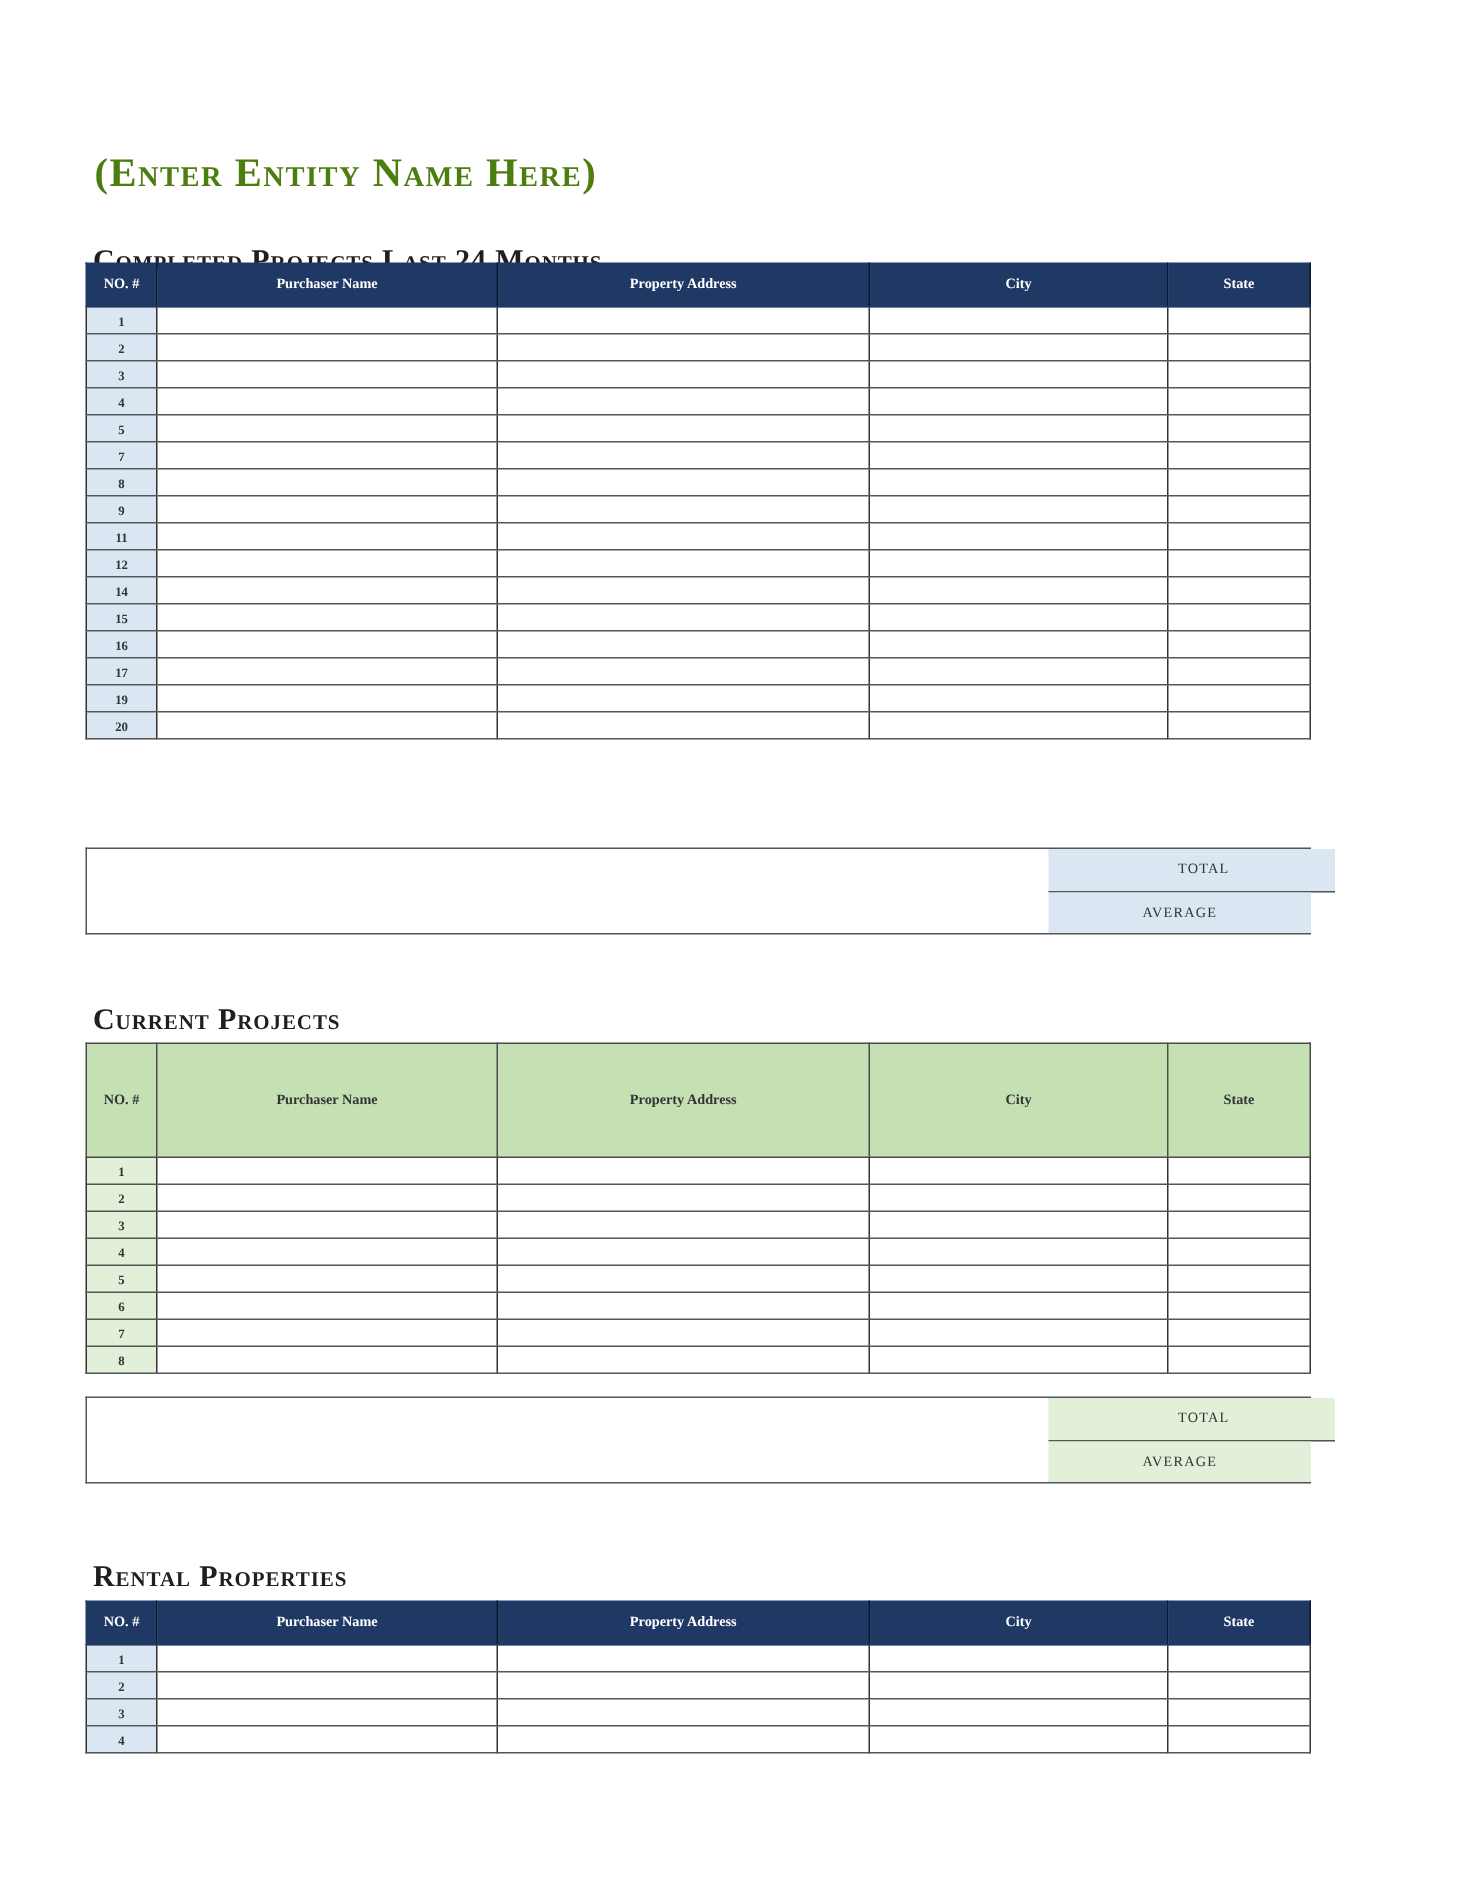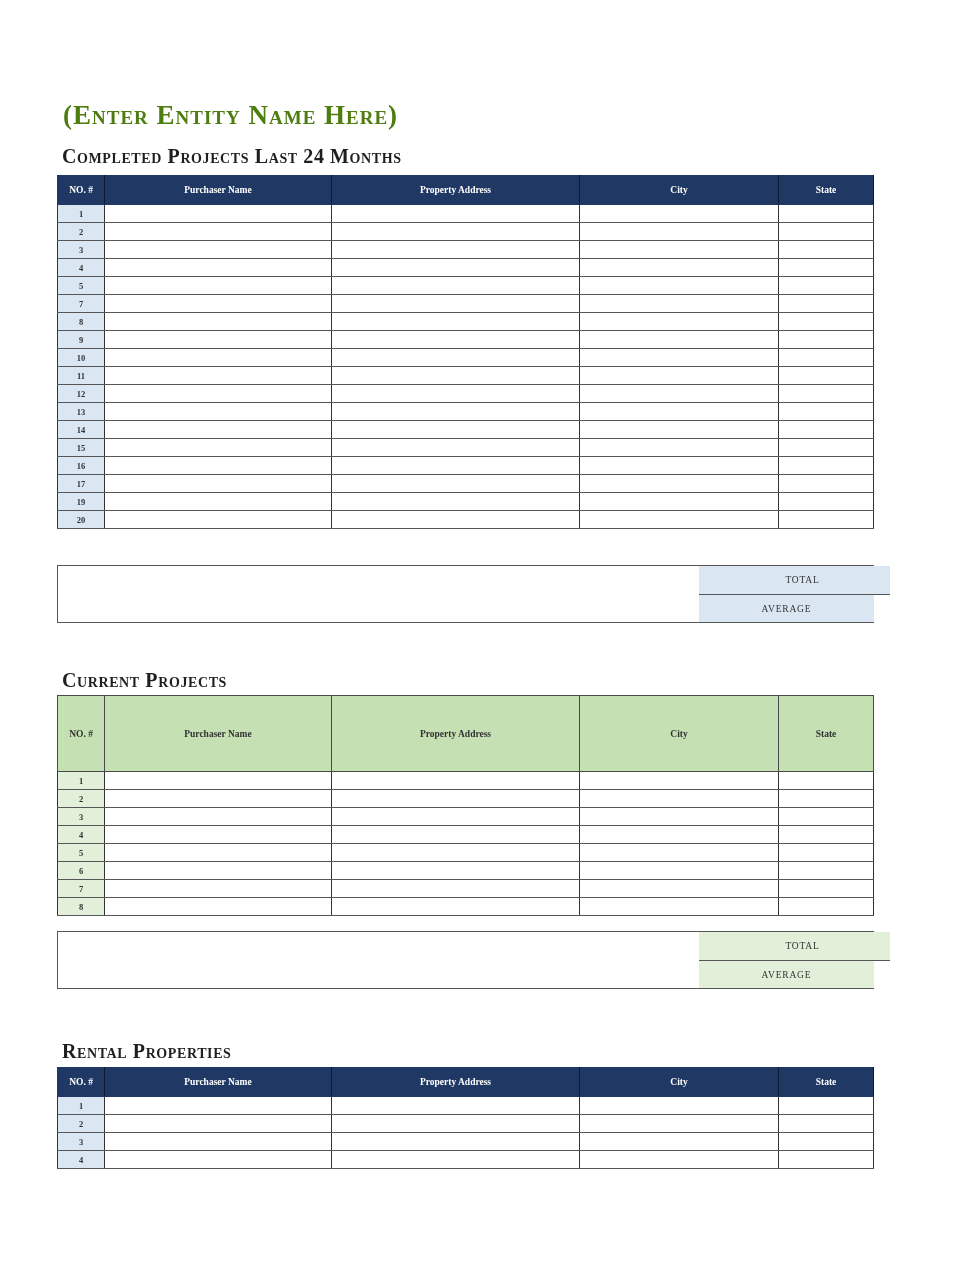--- a/index.html
+++ b/index.html
@@ -20,21 +20,21 @@
   .summary .sum-cell.top { top: 0; border-bottom: 1px solid #555; padding-left: 16px; }
   .summary .sum-cell.bottom { top: 29px; height: 27px; }
   .summary.blue .sum-cell { background: #dae6f2; }
   .summary.green .sum-cell { background: #e2efd9; }
 </style>
 </head>
 <body>
 
 <h1 class="entity-title">(Enter Entity Name Here)</h1>
 
-<h2 class="section-title" style="top:144px;">Completed Projects Last 24 Months</h2>
+<h2 class="section-title" style="top:162px;">Completed Projects Last 24 Months</h2>
 <table class="grid navy blue-num" style="top:175px;">
   <colgroup>
       <col class="c0">
       <col class="c1">
       <col class="c2">
       <col class="c3">
       <col class="c4">
     </colgroup>
   <thead>
     <tr>
@@ -96,42 +96,28 @@
         <td></td>
       </tr>
       <tr>
         <td class="num">9</td>
         <td></td>
         <td></td>
         <td></td>
         <td></td>
       </tr>
       <tr>
-        <td class="num">10</td>
-        <td></td>
-        <td></td>
-        <td></td>
-        <td></td>
-      </tr>
-      <tr>
         <td class="num">11</td>
         <td></td>
         <td></td>
         <td></td>
         <td></td>
       </tr>
       <tr>
         <td class="num">12</td>
-        <td></td>
-        <td></td>
-        <td></td>
-        <td></td>
-      </tr>
-      <tr>
-        <td class="num">13</td>
         <td></td>
         <td></td>
         <td></td>
         <td></td>
       </tr>
       <tr>
         <td class="num">14</td>
         <td></td>
         <td></td>
         <td></td>

